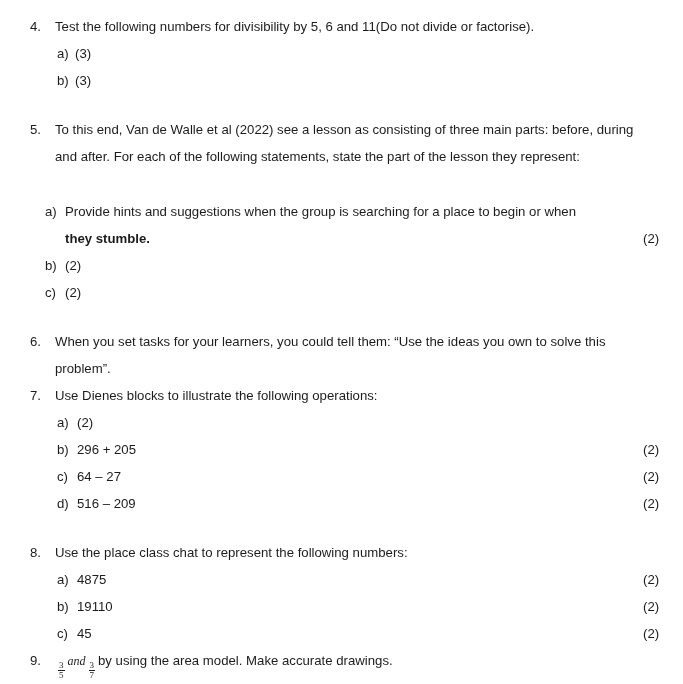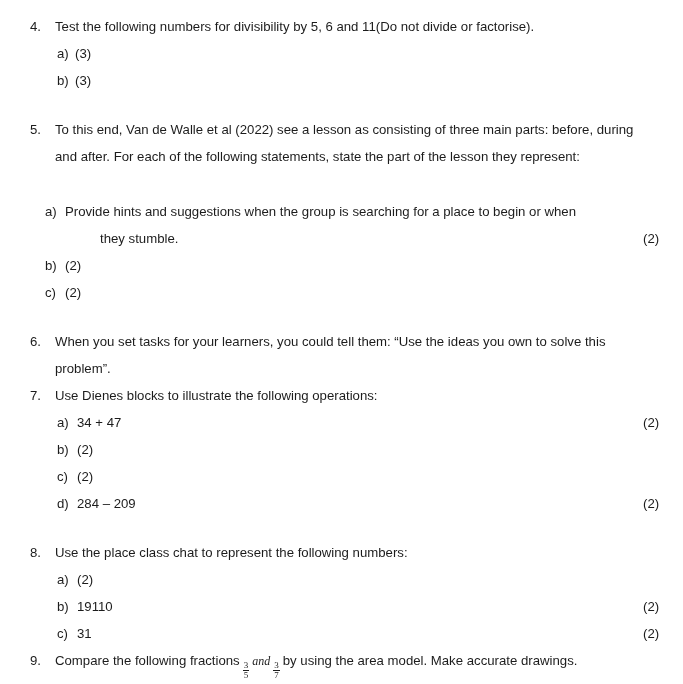--- a/index.html
+++ b/index.html
@@ -73,22 +73,23 @@
 
   
   .indent-a .sub-label { margin-left: 57px; width: 18px; }
   .indent-a .sub-text  { }
 
   .indent-b .sub-label { margin-left: 45px; width: 20px; }
 
   .indent-c .sub-label { margin-left: 57px; width: 20px; }
 
   .hang {
-    margin-left: 100px;
-    line-height: 27px;
+    margin-left: 65px;
+    line-height: 27px;
+    font-weight: bold;
   }
 
   .spacer-sm { height: 13px; }
   .spacer-md { height: 22px; }
   .spacer-lg { height: 28px; }
 
   
   .frac {
     display: inline-flex;
     flex-direction: column;
@@ -175,66 +176,68 @@
     </div>
   </div>
 
   <div class="q">
     <div class="q-row">
       <div class="q-num">7.</div>
       <div class="q-body">Use Dienes blocks to illustrate the following operations:</div>
     </div>
     <div class="sub indent-c">
       <div class="sub-label">a)</div>
-      <div class="sub-text">34 + 47</div>
-      <div class="marks">(2)</div>
-    </div>
-    <div class="sub indent-c">
-      <div class="sub-label">b)</div>
+      <div class="marks">(2)</div>
+    </div>
+    <div class="sub indent-c">
+      <div class="sub-label">b)</div>
+      <div class="sub-text">296 + 205</div>
       <div class="marks">(2)</div>
     </div>
     <div class="sub indent-c">
       <div class="sub-label">c)</div>
+      <div class="sub-text">64 – 27</div>
       <div class="marks">(2)</div>
     </div>
     <div class="sub indent-c">
       <div class="sub-label">d)</div>
-      <div class="sub-text">284 – 209</div>
+      <div class="sub-text">516 – 209</div>
       <div class="marks">(2)</div>
     </div>
   </div>
 
   <div class="spacer-md"></div>
 
   <div class="q">
     <div class="q-row">
       <div class="q-num">8.</div>
       <div class="q-body">Use the place class chat to represent the following numbers:</div>
     </div>
     <div class="sub indent-c">
       <div class="sub-label">a)</div>
+      <div class="sub-text">4875</div>
       <div class="marks">(2)</div>
     </div>
     <div class="sub indent-c">
       <div class="sub-label">b)</div>
       <div class="sub-text">19110</div>
       <div class="marks">(2)</div>
     </div>
     <div class="sub indent-c">
       <div class="sub-label">c)</div>
-      <div class="sub-text">31</div>
+      <div class="sub-text">45</div>
       <div class="marks">(2)</div>
     </div>
   </div>
 
   <div class="q">
     <div class="q-row">
       <div class="q-num">9.</div>
       <div class="q-body">
-        <span>Compare the following fractions</span><span class="frac">
+        <span class="frac">
             <span class="num">3</span>
             <span class="den">5</span>
           </span><span class="and-it">and</span><span class="frac">
             <span class="num">3</span>
             <span class="den">7</span>
           </span><span>by using the area model. Make  accurate drawings.</span>
       </div>
     </div>
     <div class="sub">
       <div class="sub-text"></div>

